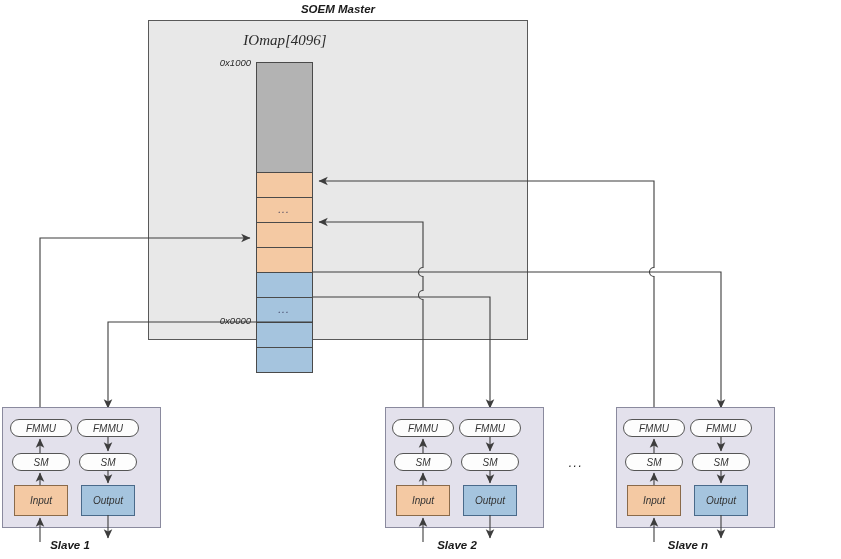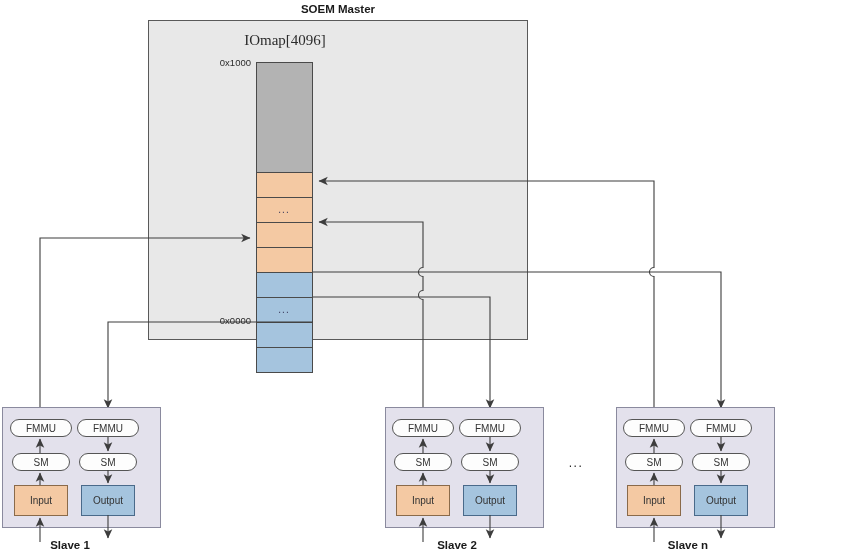--- a/index.html
+++ b/index.html
@@ -1,18 +1,18 @@
 <!DOCTYPE html>
 <html><head>
 <meta charset="utf-8">
 <style>
   html,body{margin:0;padding:0;background:#ffffff;}
   body{width:841px;height:559px;overflow:hidden;
        font-family:"Liberation Sans",sans-serif;}
-  #stage{position:relative;width:674px;height:559px;}
+  #stage{position:relative;width:674px;height:559px;font-style:italic;}
   svg{position:absolute;left:0;top:0;display:block;}
   .ttl{font-family:"Liberation Sans",sans-serif;font-size:11.5px;font-weight:bold;fill:#1a1a1a;}
   .iomap{font-family:"Liberation Serif",serif;font-size:15px;fill:#2b2b2b;}
   .addr{font-family:"Liberation Sans",sans-serif;font-size:9.5px;fill:#2b2b2b;}
   .slv{font-family:"Liberation Sans",sans-serif;font-size:11.5px;font-weight:bold;fill:#1a1a1a;}
   .blk{font-family:"Liberation Sans",sans-serif;font-size:10px;fill:#333;}
   .dots{font-family:"Liberation Sans",sans-serif;font-size:10px;fill:#3b3b5c;letter-spacing:1px;}
   .dots2{font-family:"Liberation Sans",sans-serif;font-size:12px;fill:#222;letter-spacing:1.5px;}
 </style>
 </head>

